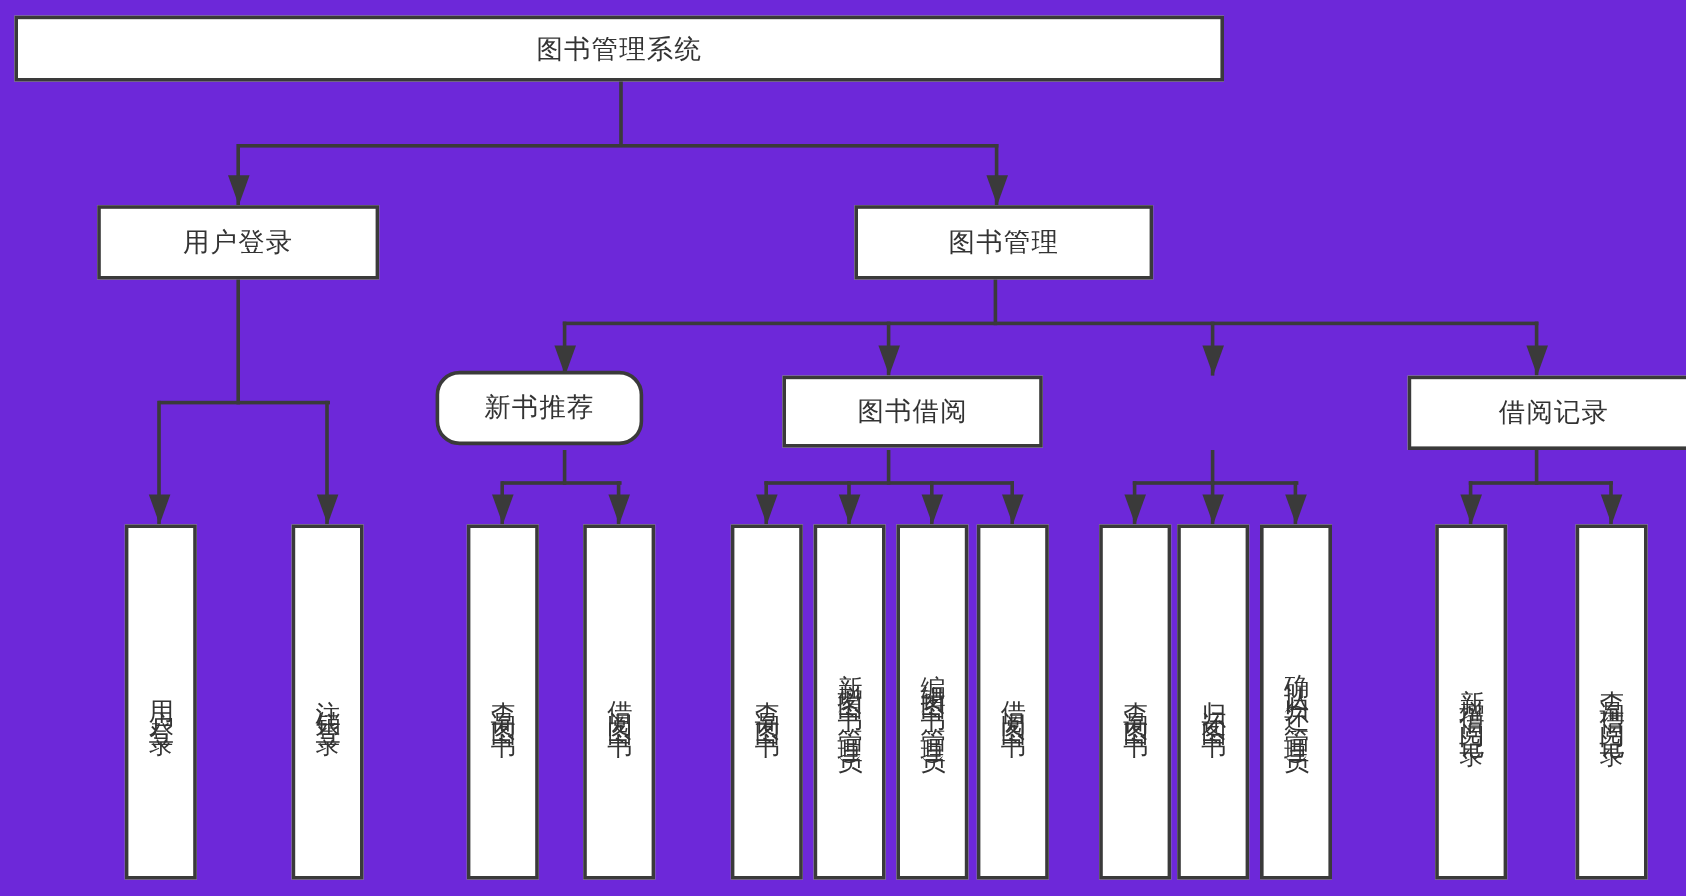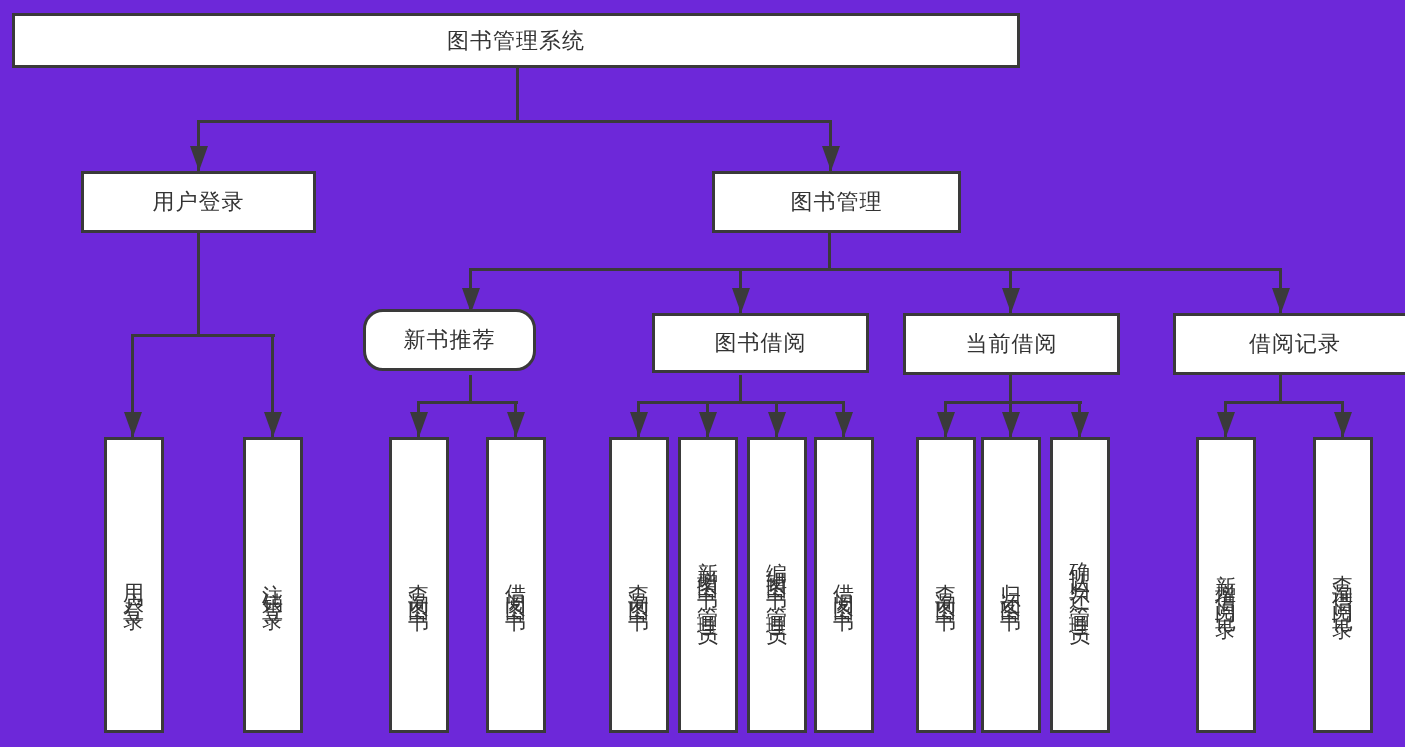--- a/index.html
+++ b/index.html
@@ -98,23 +98,20 @@
   <div class="drop" style="left:739px;top:268px;height:45px;"></div>
   <div class="drop" style="left:1009px;top:268px;height:45px;"></div>
   <div class="drop" style="left:1279px;top:268px;height:45px;"></div>
 
   <div class="node" style="left:363px;top:309px;width:173px;height:62px;border-radius:20px;">
     <span>新书推荐</span>
   </div>
   <div class="node" style="left:608px;top:313px;width:217px;height:60px;margin-left:44px;">
     <span>图书借阅</span>
   </div>
-  <div class="node" style="left:903px;top:313px;width:217px;height:62px;">
-    <span>当前借阅</span>
-  </div>
   <div class="node" style="left:1173px;top:313px;width:244px;height:62px;">
     <span>借阅记录</span>
   </div>
 
   <div class="vline" style="left:469px;top:375px;height:29px;"></div>
   <div class="hline" style="left:418px;top:401px;width:100px;"></div>
   <div class="drop" style="left:417px;top:401px;height:36px;"></div>
   <div class="drop" style="left:514px;top:401px;height:36px;"></div>
 
   <div class="vline" style="left:739px;top:375px;height:29px;"></div>

